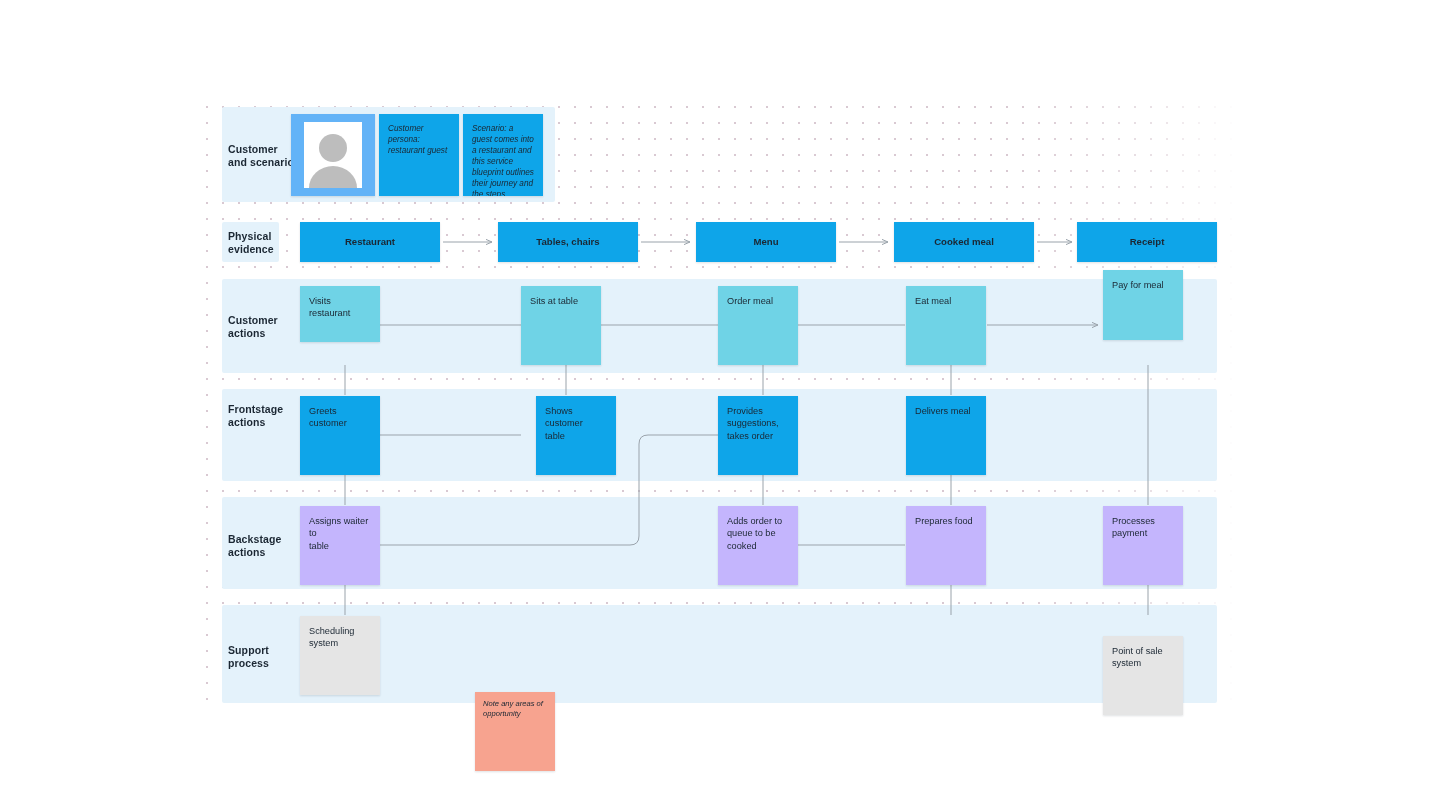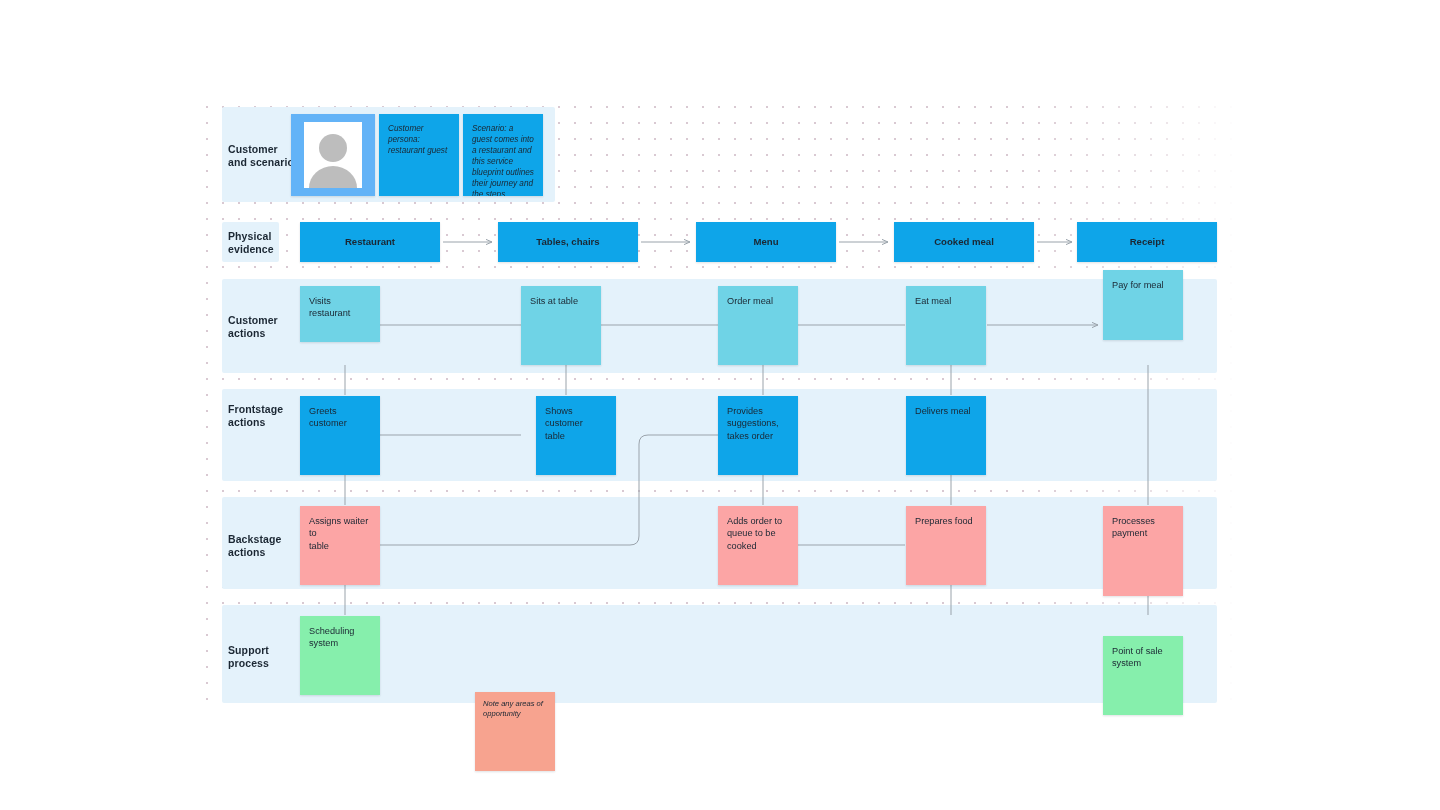--- a/index.html
+++ b/index.html
@@ -57,22 +57,22 @@
     font-size: 9.2px;
     line-height: 12.4px;
     color: #1b2733;
     box-shadow: 0 1px 2px rgba(30,40,60,0.14);
     white-space: pre-line;
     overflow: hidden;
   }
 
   .card.blue   { background: #0ea5e9; }
   .card.cyan   { background: #6fd3e6; }
-  .card.purple { background: #fca5a5; }
-  .card.pink   { background: #86efac; }
+  .card.purple { background: #c4b5fd; }
+  .card.pink   { background: #e5e5e5; }
   .card.salmon { background: #f7a38f; }
 
   .card.centered {
     display: flex;
     align-items: center;
     justify-content: center;
     padding: 8px;
     text-align: center;
     font-weight: bold;
     font-size: 9.6px;
@@ -231,21 +231,21 @@
 suggestions,
 takes order</div>
   <div class="card blue" style="left:906px; top:396px; width:80px; height:79px;">Delivers meal</div>
 
   <div class="card purple" style="left:300px; top:506px; width:80px; height:79px;">Assigns waiter to
 table</div>
   <div class="card purple" style="left:718px; top:506px; width:80px; height:79px;">Adds order to
 queue to be
 cooked</div>
   <div class="card purple" style="left:906px; top:506px; width:80px; height:79px;">Prepares food</div>
-  <div class="card purple" style="left:1103px; top:506px; width:80px; height:90px;">Processes
+  <div class="card purple" style="left:1103px; top:506px; width:80px; height:79px;">Processes
 payment</div>
 
   <div class="card pink" style="left:300px; top:616px; width:80px; height:79px;">Scheduling
 system</div>
   <div class="card pink" style="left:1103px; top:616px; width:80px; height:79px;margin-top:20px;">Point of sale
 system</div>
 
   <div class="card salmon" style="left:475px; top:692px; width:80px; height:79px;">Note any areas of opportunity</div>
 
 </div>

